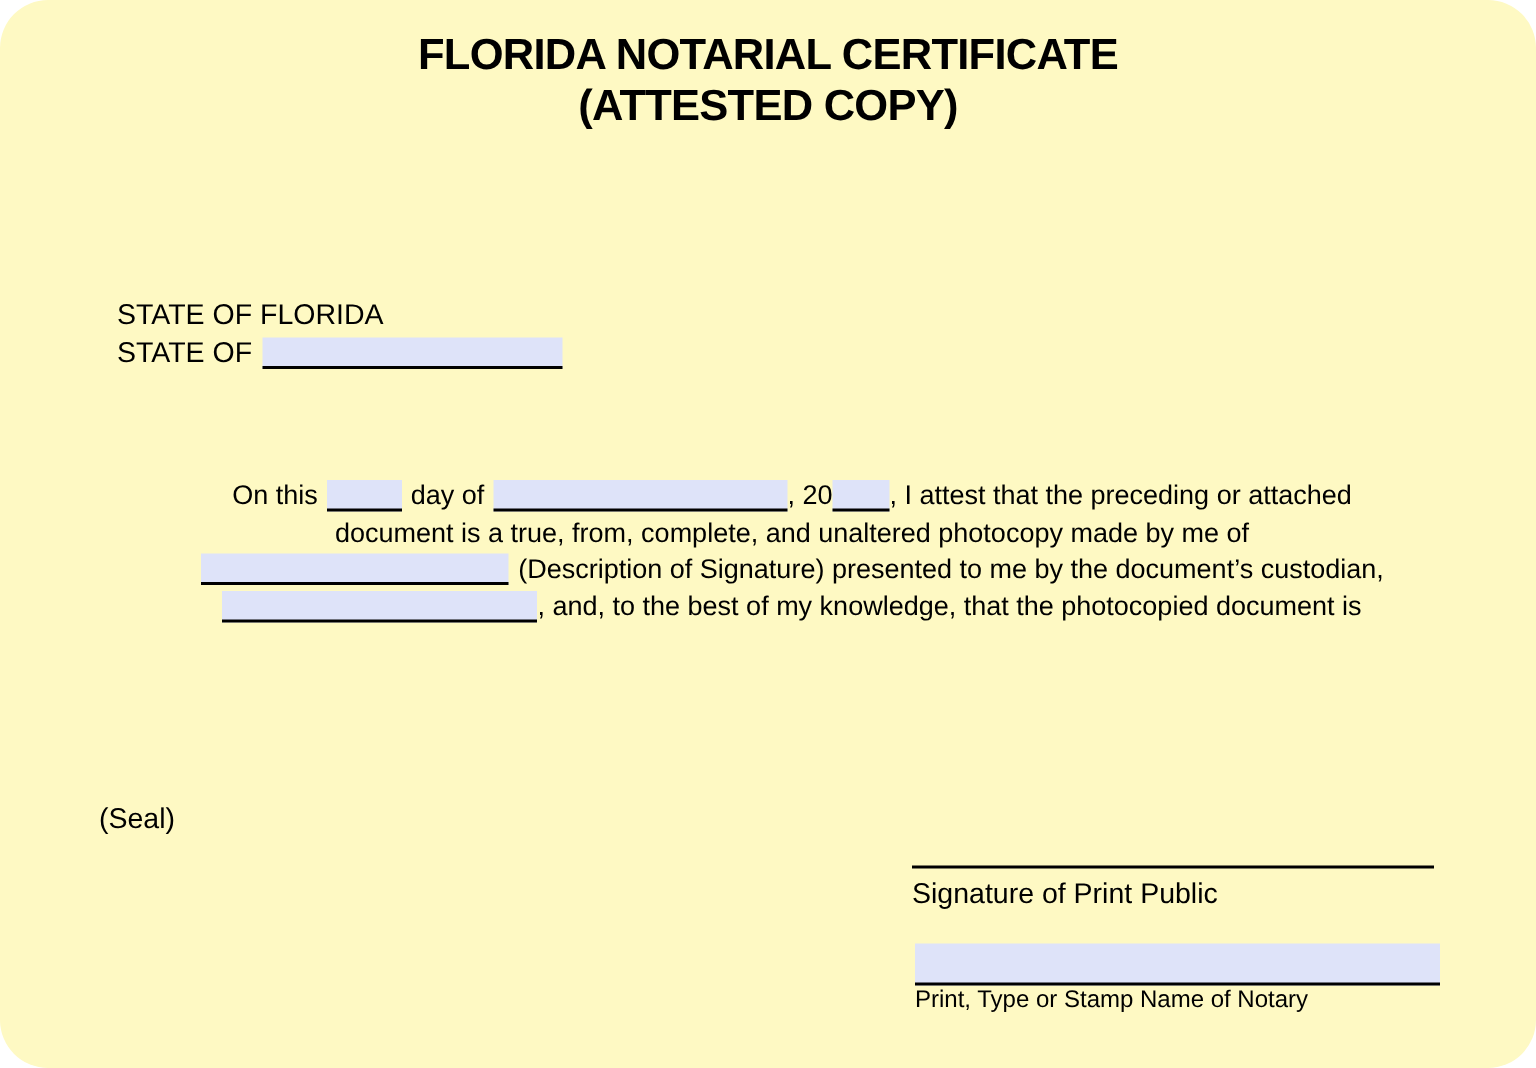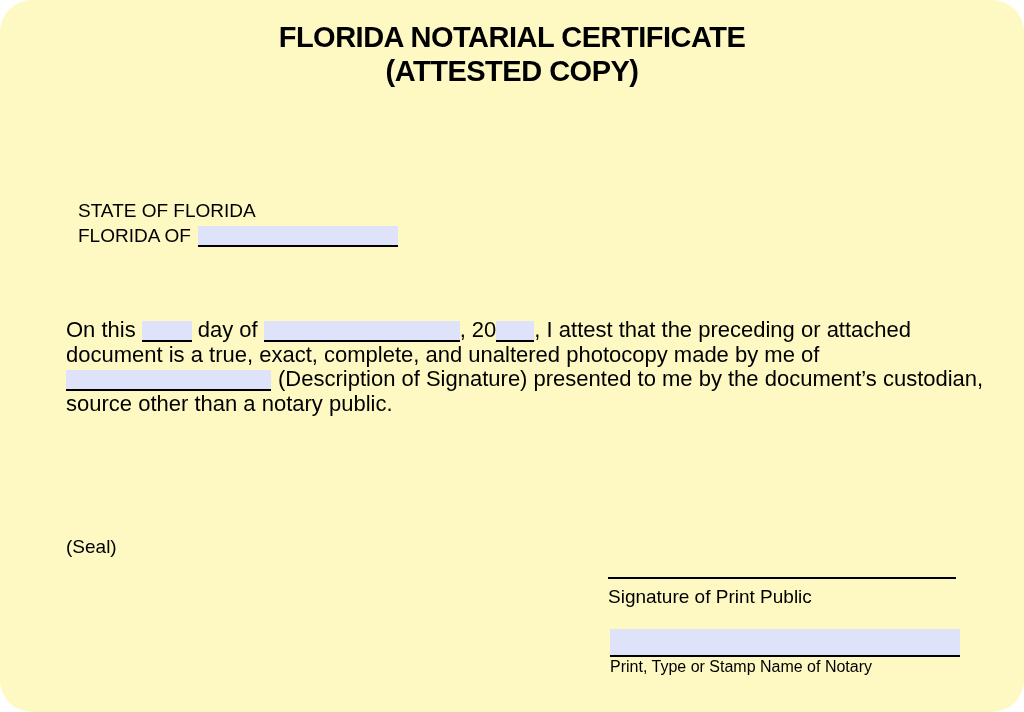--- a/index.html
+++ b/index.html
@@ -27,26 +27,27 @@
   }
   .venue {
     position: absolute;
     left: 78px;
     top: 199px;
     font-size: 19px;
     line-height: 24.5px;
   }
   .body-text {
     position: absolute;
-    left: 66px;
+    left: 78px;
     top: 318px;
     width: 900px;
-    font-size: 22px;
+    font-size: 18px;
     line-height: 24.6px;
     white-space: nowrap;
+    text-align: center;
   }
   .blank {
     display: inline-block;
     height: 21px;
     background: #dee3f9;
     border-bottom: 2px solid #000000;
     vertical-align: -5px;
   }
   .blank-day        { width: 50px;  margin: 0 6px; }
   .blank-month      { width: 196px; margin-left: 6px; }
@@ -94,28 +95,28 @@
 
 <div class="page">
 
   <div class="doc-title">
     <div>FLORIDA NOTARIAL CERTIFICATE</div>
     <div>(ATTESTED COPY)</div>
   </div>
 
   <div class="venue">
     <div>STATE OF FLORIDA</div>
-    <div><span>FLORIDA OF</span><span class="blank blank-county"></span></div>
+    <div><span>STATE OF</span><span class="blank blank-county"></span></div>
   </div>
 
   <div class="body-text">
     <div><span>On this</span><span class="blank blank-day"></span><span>day of</span><span class="blank blank-month"></span><span>, 20</span><span class="blank blank-year"></span><span>, I attest that the preceding or attached</span></div>
-    <div>document is a true, exact, complete, and unaltered photocopy made by me of</div>
+    <div>document is a true, from, complete, and unaltered photocopy made by me of</div>
     <div><span class="blank blank-desc"></span><span>(Description of Signature) presented to me by the document’s custodian,</span></div>
-    <div>source other than a notary public.</div>
+    <div><span class="blank blank-custodian"></span><span>, and, to the best of my knowledge, that the photocopied document is</span></div>
   </div>
 
   <div class="seal">(Seal)</div>
 
   <div class="sig-line"></div>
   <div class="sig-label">Signature of Print Public</div>
 
   <div class="blank-name-field"></div>
   <div class="print-name-label">Print, Type or Stamp Name of Notary</div>
 

